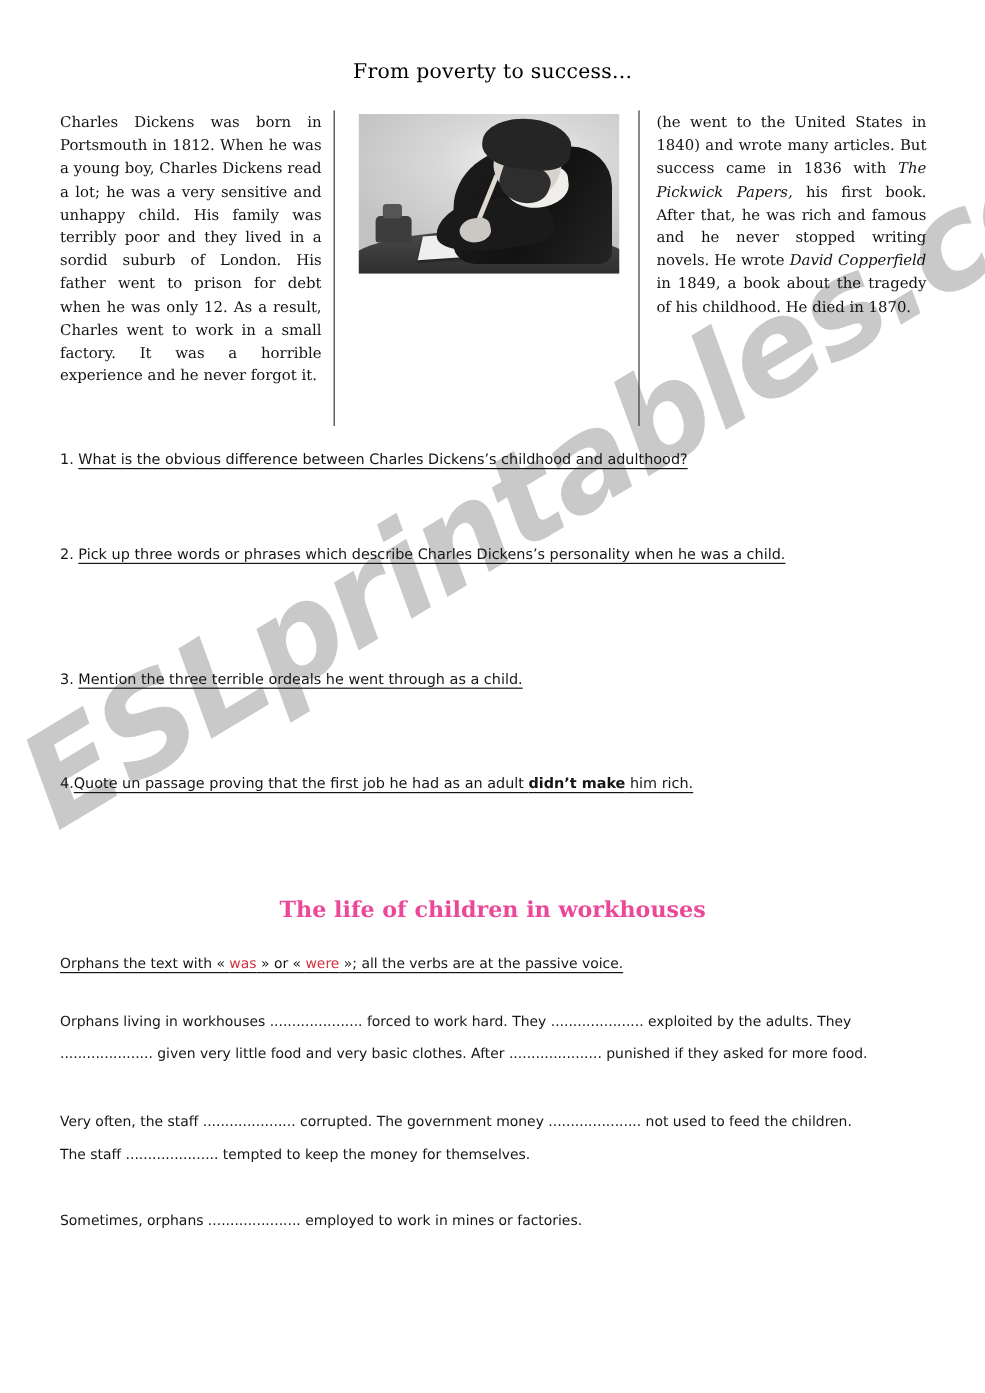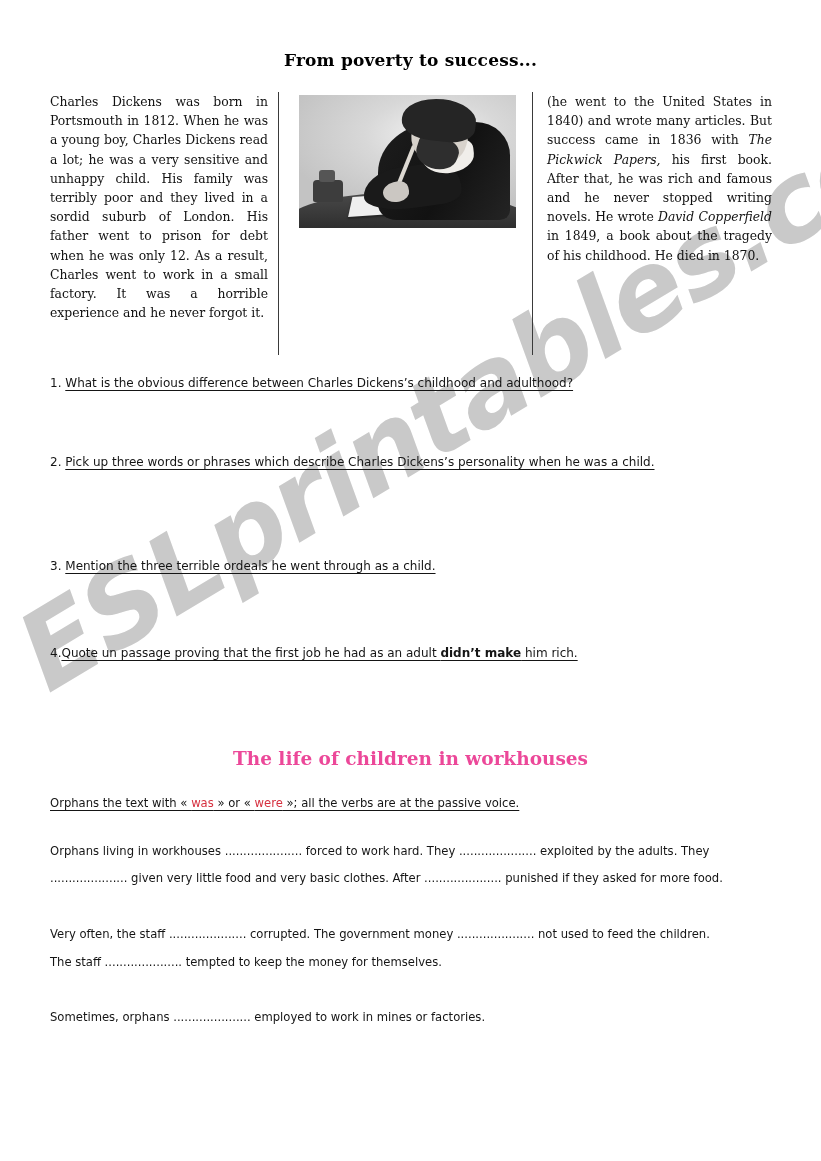--- a/index.html
+++ b/index.html
@@ -46,21 +46,21 @@
   .content { position: relative; z-index: 10; }
 
   
   .main-title {
     position: absolute;
     left: 0;
     top: 50px;
     width: 821px;
     text-align: center;
     font-family: "DejaVu Serif", "Liberation Serif", serif;
-    font-weight: bold;
+    font-weight: normal;
     font-size: 17px;
     letter-spacing: 0.2px;
     color: #000;
   }
 
   
   .article {
     position: absolute;
     left: 50px;
     top: 92px;

